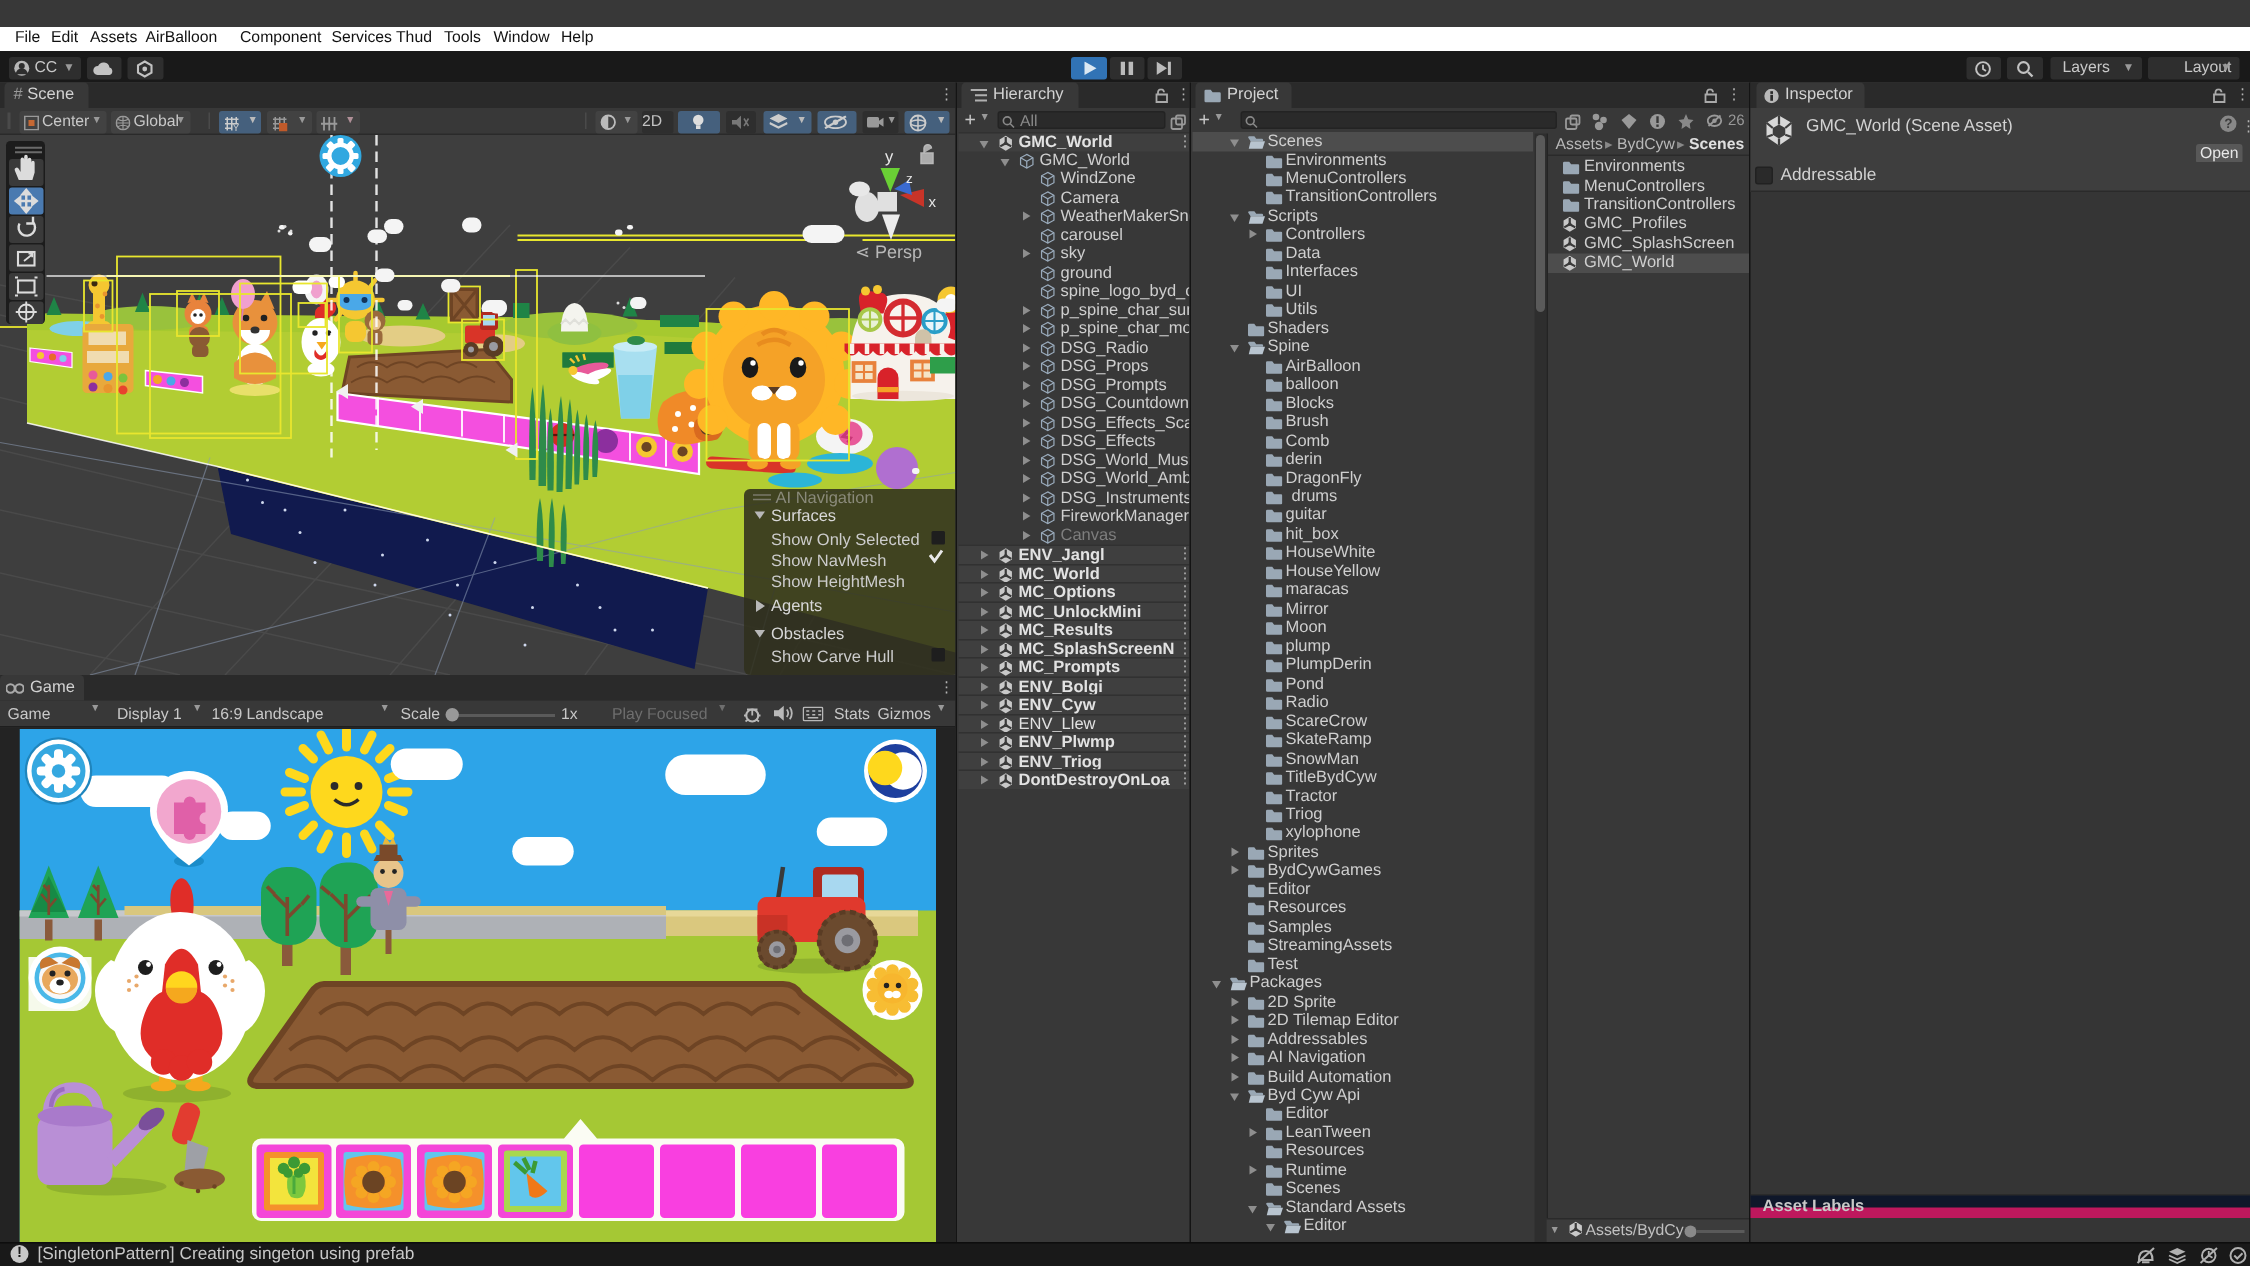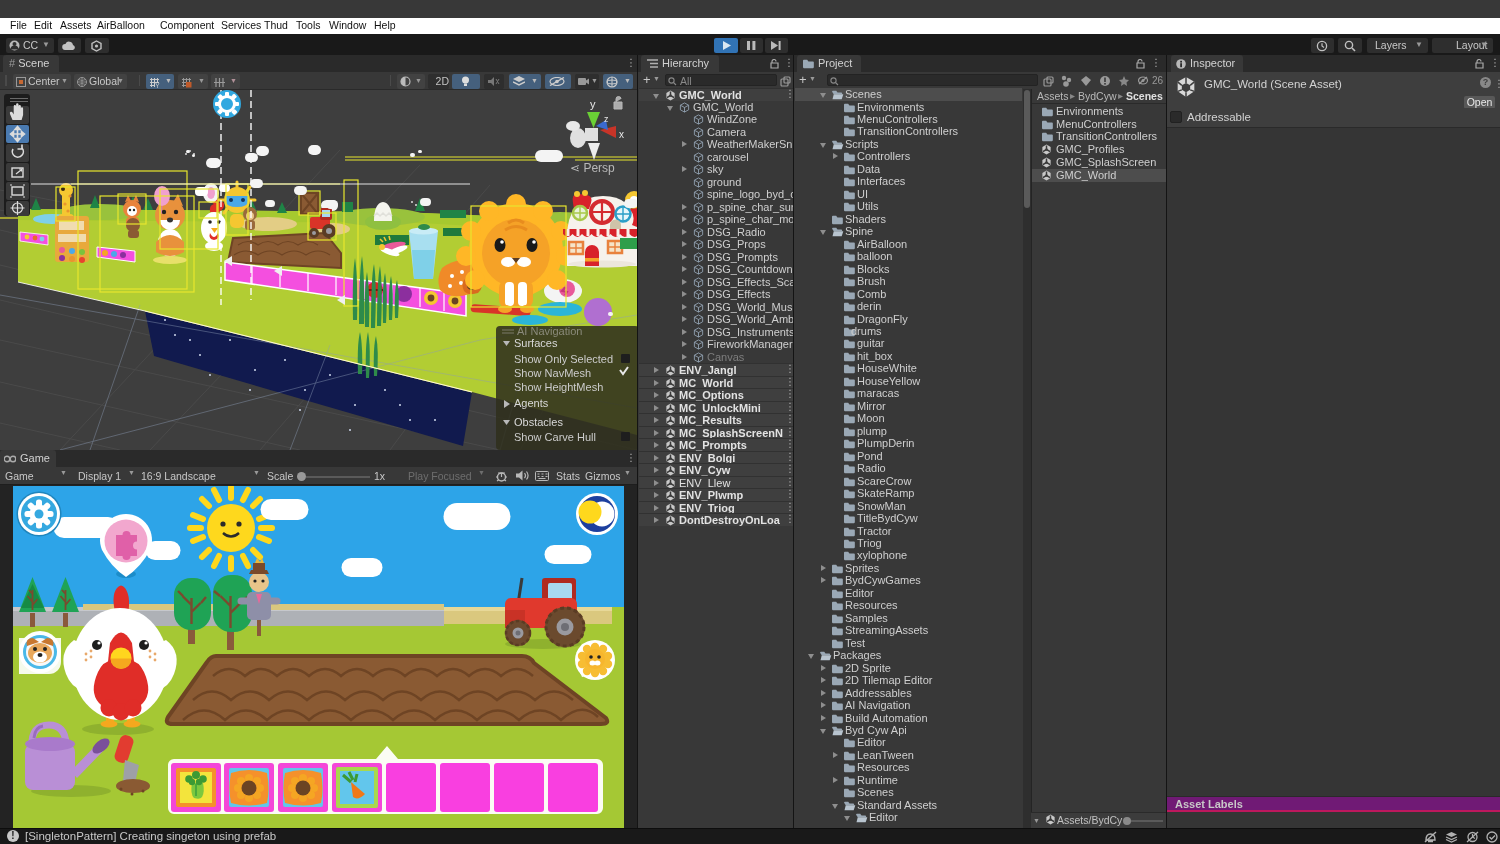--- a/index.html
+++ b/index.html
@@ -5,21 +5,21 @@
 html,body{width:1500px;height:844px;overflow:hidden;background:#383838;
  font-family:"Liberation Sans",sans-serif;-webkit-font-smoothing:antialiased}
 .abs{position:absolute}
 #root{position:relative;width:1500px;height:844px}
 
 #titlebar{left:0;top:0;width:1500px;height:18px;background:#f2f1f1;color:#1c1c1c;font-size:12px}
 #menubar{left:0;top:18px;width:1500px;height:16px;background:#fff;color:#111;font-size:10.5px}
 #menubar span{position:absolute;top:1px}
 #toolbar{left:0;top:34px;width:1500px;height:21px;background:#191919}
 .tbtn{position:absolute;top:4px;height:15px;background:#2e2e2e;border-radius:2px;color:#c8c8c8;
- font-size:10.5px;line-height:15px;text-align:right}
+ font-size:10.5px;line-height:15px;text-align:left}
 
 .panel{background:#383838;border-left:1px solid #141414}
 .tabrow{position:absolute;left:0;top:0;right:0;height:17px;background:#2a2a2a}
 .tab{position:absolute;top:0;height:17px;white-space:nowrap;background:#383838;color:#d2d2d2;font-size:11px;
  padding:2px 7px 0 6px;border-radius:3px 3px 0 0}
 .dots{color:#b4b4b4;font-size:10px;letter-spacing:0}
 .row{position:absolute;height:13px;font-size:11px;color:#d2d2d2;white-space:nowrap;overflow:hidden}
 .fold{position:absolute;width:0;height:0;border-left:5px solid #8e8e8e;border-top:3.5px solid transparent;border-bottom:3.5px solid transparent}
 .foldo{position:absolute;width:0;height:0;border-top:5px solid #8e8e8e;border-left:3.5px solid transparent;border-right:3.5px solid transparent}
 .srow{background:#3f3f3f;border-top:1px solid #313131}
@@ -1486,21 +1486,21 @@
       <div class="row" style="left:1px;top:257.5px;width:227px;">
         <svg class="abs" style="left:48px;top:2px" width="12" height="10" viewBox="0 0 14 12">
           <path d="M1 2 a1 1 0 0 1 1-1 h4 l1.5 2 H13 a1 1 0 0 1 1 1 v6 a1 1 0 0 1 -1 1 H2 a1 1 0 0 1 -1 -1z" fill="#9aa8b5"></path>
         </svg>
         <span class="abs" style="left:62px;top:0;color:#cfcfcf">DragonFly</span>
       </div>
       <div class="row" style="left:1px;top:269.9px;width:227px;">
         <svg class="abs" style="left:48px;top:2px" width="12" height="10" viewBox="0 0 14 12">
           <path d="M1 2 a1 1 0 0 1 1-1 h4 l1.5 2 H13 a1 1 0 0 1 1 1 v6 a1 1 0 0 1 -1 1 H2 a1 1 0 0 1 -1 -1z" fill="#9aa8b5"></path>
         </svg>
-        <span class="abs" style="left:56px;top:0;color:#cfcfcf">drums</span>
+        <span class="abs" style="left:66px;top:0;color:#cfcfcf">drums</span>
       </div>
       <div class="row" style="left:1px;top:282.4px;width:227px;">
         <svg class="abs" style="left:48px;top:2px" width="12" height="10" viewBox="0 0 14 12">
           <path d="M1 2 a1 1 0 0 1 1-1 h4 l1.5 2 H13 a1 1 0 0 1 1 1 v6 a1 1 0 0 1 -1 1 H2 a1 1 0 0 1 -1 -1z" fill="#9aa8b5"></path>
         </svg>
         <span class="abs" style="left:62px;top:0;color:#cfcfcf">guitar</span>
       </div>
       <div class="row" style="left:1px;top:294.9px;width:227px;">
         <svg class="abs" style="left:48px;top:2px" width="12" height="10" viewBox="0 0 14 12">
           <path d="M1 2 a1 1 0 0 1 1-1 h4 l1.5 2 H13 a1 1 0 0 1 1 1 v6 a1 1 0 0 1 -1 1 H2 a1 1 0 0 1 -1 -1z" fill="#9aa8b5"></path>
@@ -1820,21 +1820,21 @@
         </svg>
   <span class="abs" style="left:37px;top:6px;font-size:11.5px;color:#d2d2d2">GMC_World (Scene Asset)</span>
   <span class="abs" style="left:313px;top:5px;width:11px;height:11px;border-radius:50%;background:#888;color:#3e3e3e;font-size:9px;font-weight:bold;text-align:center;line-height:11px">?</span>
   <span class="abs dots" style="left:327px;top:6px">⋮</span>
   <div class="abs" style="left:297px;top:24px;width:31px;height:13px;background:#585858;border-radius:2px;color:#e8e8e8;font-size:10.5px;text-align:center;line-height:13px">Open</div>
  </div>
  <div class="abs" style="left:0;top:53px;width:334px;height:20px;background:#3e3e3e;border-bottom:1px solid #2a2a2a">
   <span class="abs" style="left:3px;top:3px;width:12px;height:12px;background:#2a2a2a;border:1px solid #212121;border-radius:2px"></span>
   <span class="abs" style="left:20px;top:3px;font-size:11.5px;color:#d2d2d2">Addressable</span>
  </div>
- <div class="abs" style="left:0;top:741px;width:334px;height:16px;background:#701a75;border-top:1px solid #2a2a2a;border-bottom:2px solid #be185d">
+ <div class="abs" style="left:0;top:741px;width:334px;height:16px;background:#0f172a;border-top:1px solid #2a2a2a;border-bottom:7px solid #be185d">
   <span class="abs" style="left:8px;top:1px;font-size:11px;font-weight:bold;color:#c8c8c8">Asset Labels</span>
  </div>
 </div>
 
 <div class="abs" style="left:0;top:828px;width:1500px;height:16px;background:#191919;border-top:1px solid #0d0d0d">
  <span class="abs" style="left:7px;top:1px;width:12px;height:12px;border-radius:50%;background:#c8c8c8;color:#191919;font-size:10px;font-weight:bold;text-align:center;line-height:12px">!</span>
  <span class="abs" style="left:25px;top:1px;font-size:11.5px;color:#c8c8c8">[SingletonPattern] Creating singeton using prefab</span>
  <svg class="abs" style="left:1424px;top:2px" width="13" height="12">
         <path d="M2 9 q0-6 4.5-6 q4.5 0 4.5 6z M4 10.5 h5" stroke="#b0b0b0" fill="none" stroke-width="1.4"></path>
         <path d="M1 11 L12 1" stroke="#b0b0b0" stroke-width="1.4"></path>

